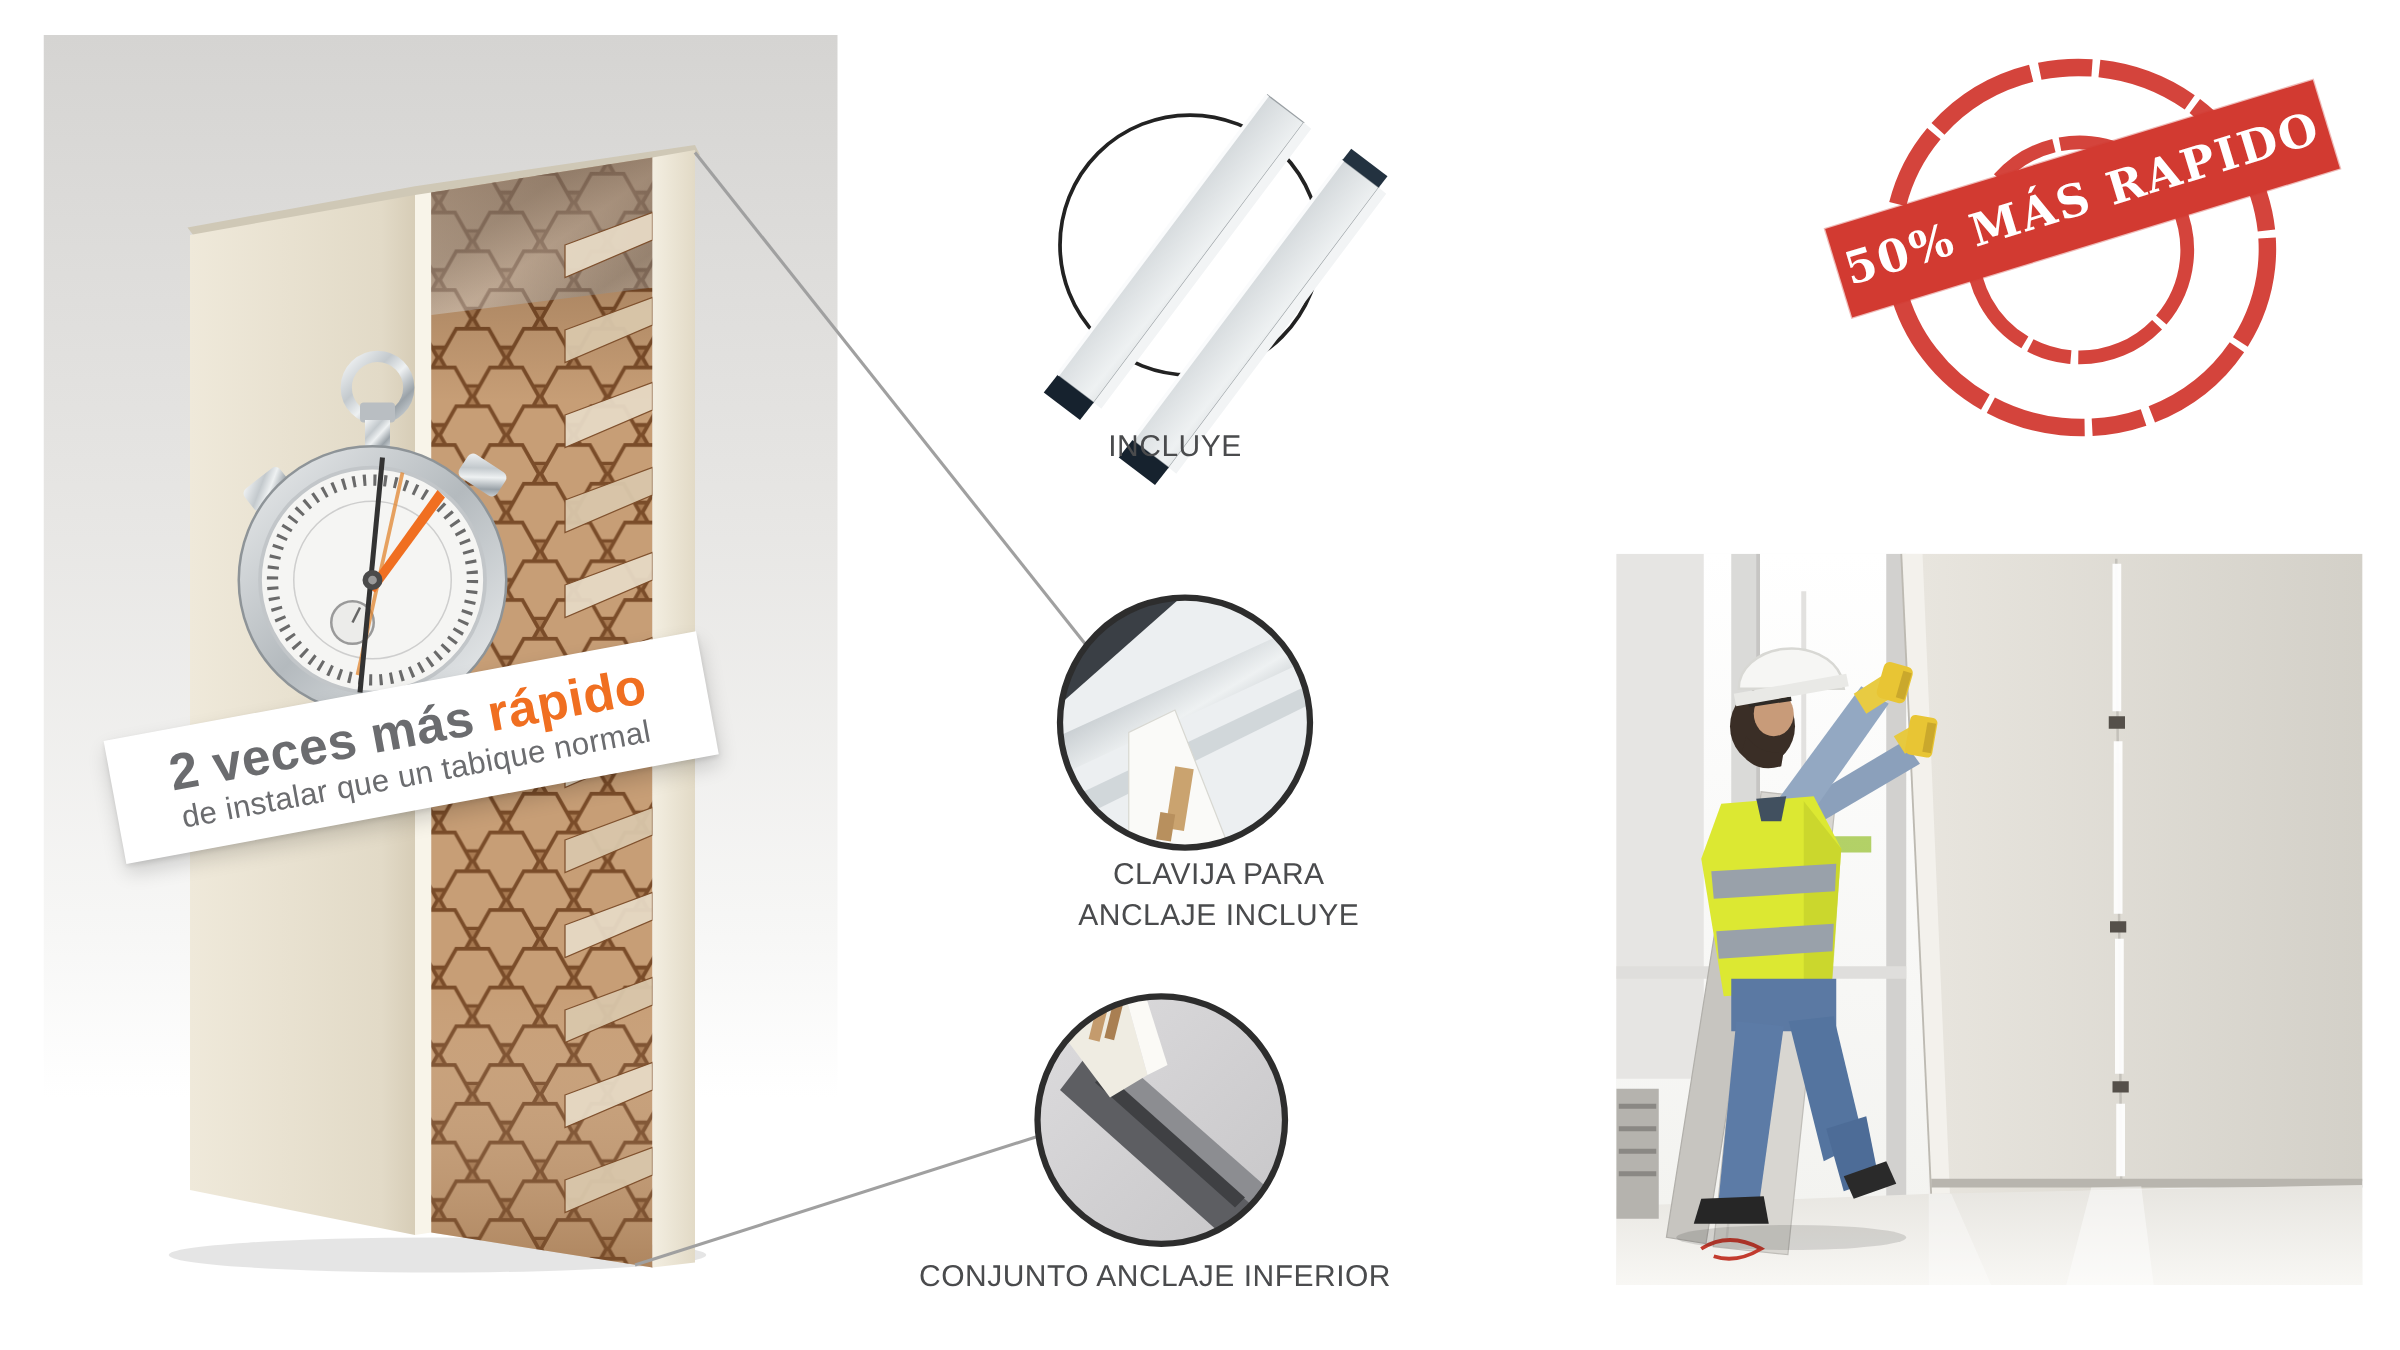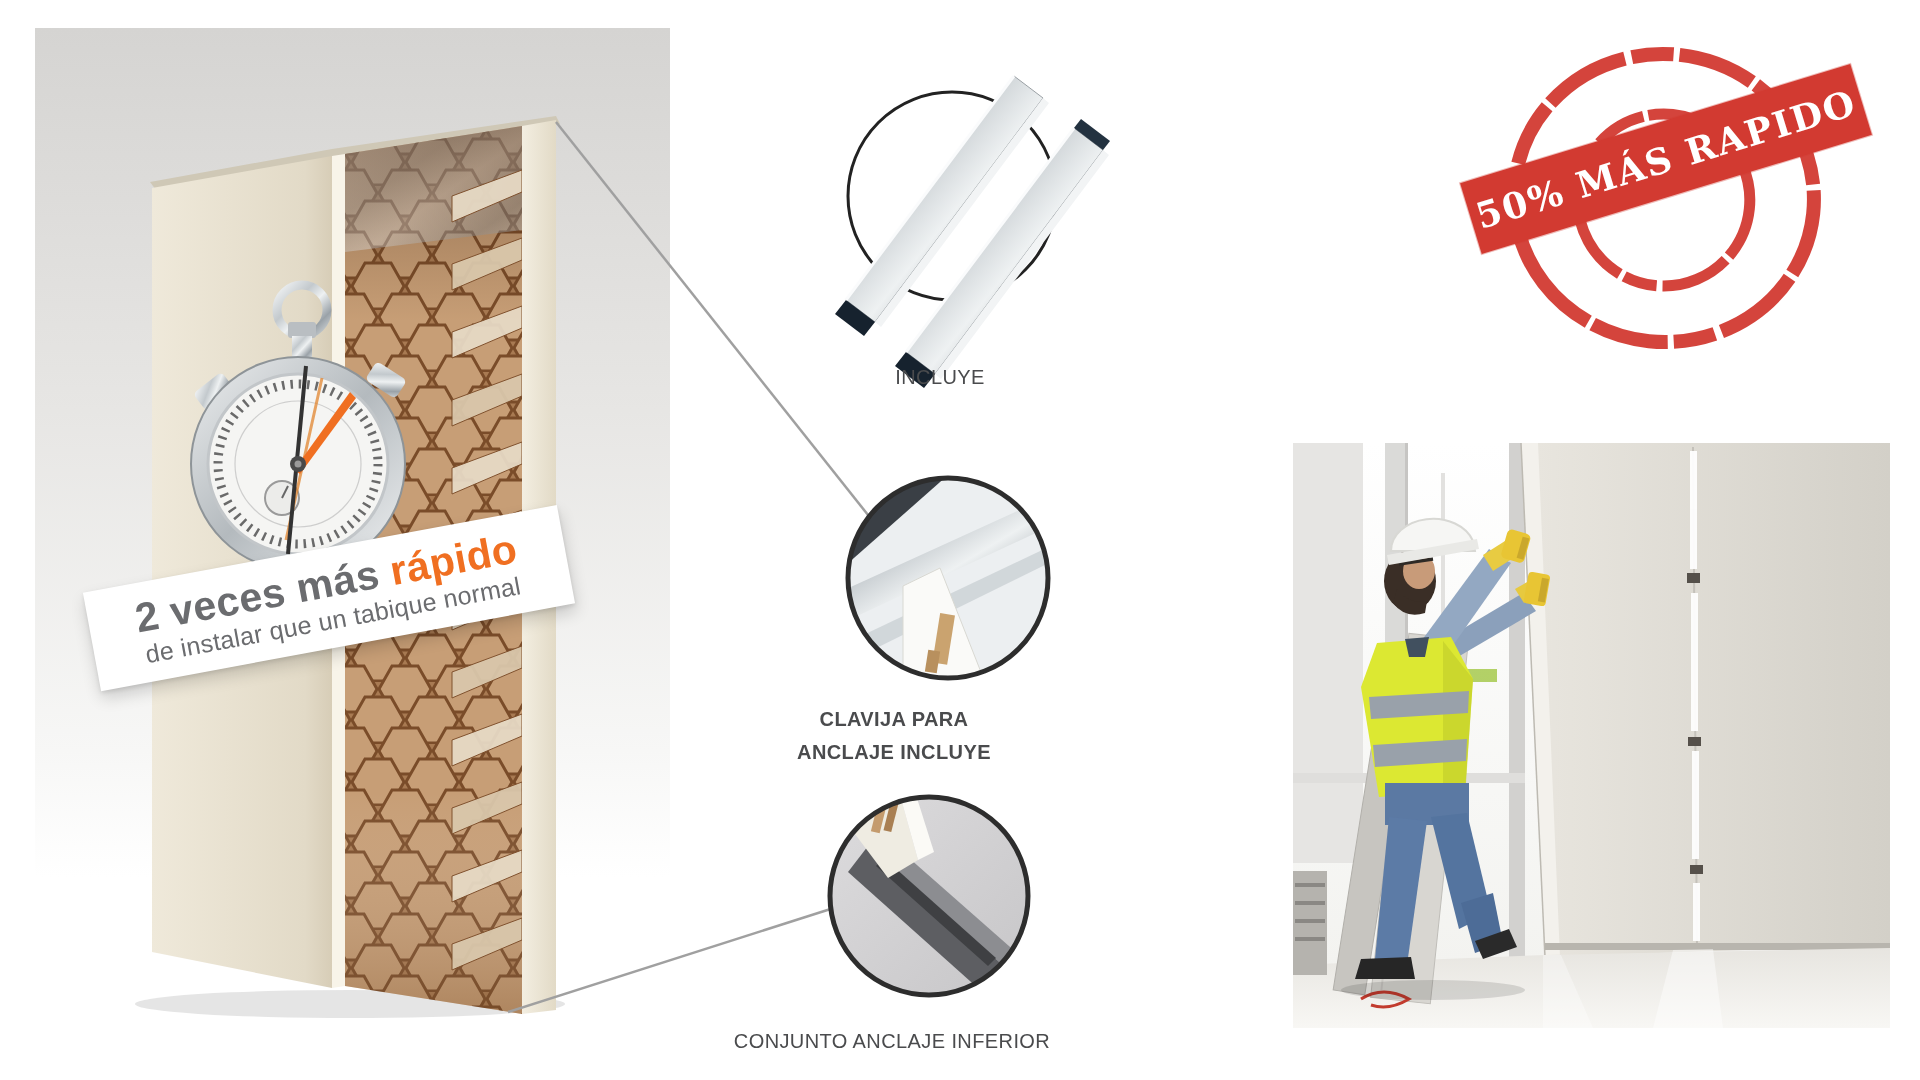--- a/index.html
+++ b/index.html
@@ -13,24 +13,24 @@
     background:#ffffff;transform:rotate(-10.5deg);transform-origin:left center;
     box-shadow:0 8px 16px rgba(0,0,0,.16), 0 2px 4px rgba(0,0,0,.10);
     display:flex;flex-direction:column;align-items:center;justify-content:center;
   }
   .banner-line1{font-size:41px;color:#6b6c6f;font-weight:600;letter-spacing:.5px;white-space:nowrap;line-height:44px;}
   .banner-line1 .hl{color:#f06f21;font-weight:800;}
   .banner-line2{font-size:25px;color:#6b6c6f;font-weight:500;letter-spacing:.3px;white-space:nowrap;line-height:30px;}
 
   
   .callout-label{position:absolute;text-align:center;color:#4a4b4d;
-    font-size:20px;line-height:33px;letter-spacing:.4px;font-weight:500;margin-top:20px;}
+    font-size:24px;line-height:33px;letter-spacing:.4px;font-weight:500;}
   .label-1{left:790px;top:341px;width:300px;}
-  .label-2{left:744px;top:683px;width:300px;font-weight:bold;}
-  .label-3{left:702px;top:1005px;width:380px;}
+  .label-2{left:825px;top:683px;width:300px;}
+  .label-3{left:734px;top:1005px;width:380px;}
 
   
   .stamp{position:absolute;left:1468px;top:28px;width:420px;height:330px;}
   .stamp-band{
     position:absolute;left:-6px;top:94px;width:408px;height:74px;
     background:#d23a31;transform:rotate(-17deg);
     display:flex;align-items:center;justify-content:center;
     box-shadow:0 0 0 1px rgba(210,58,49,.35);
   }
   .stamp-band-text{

